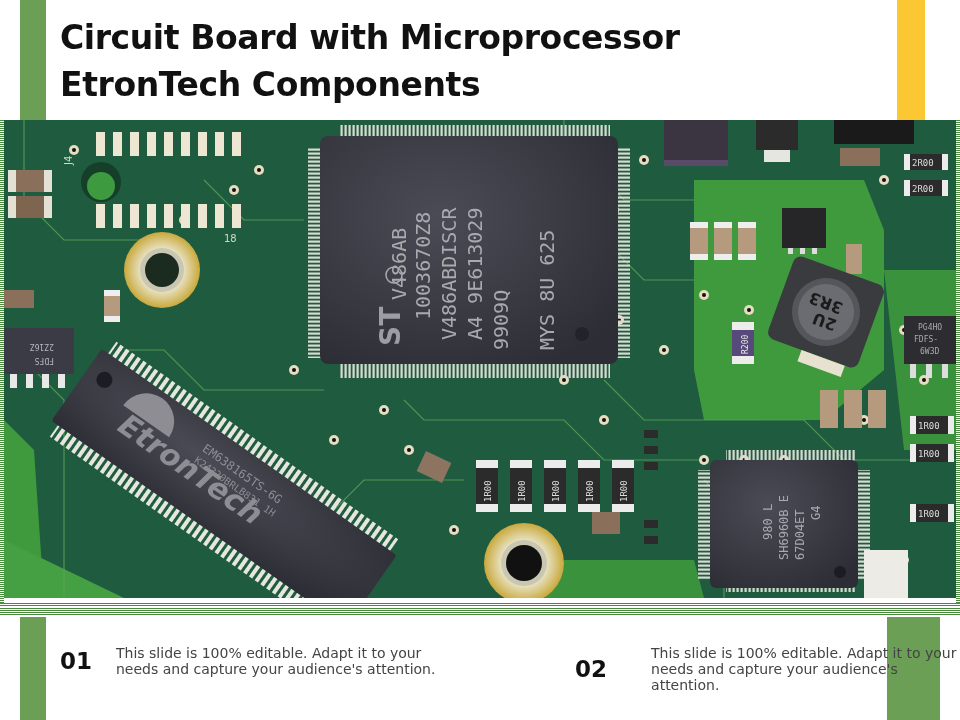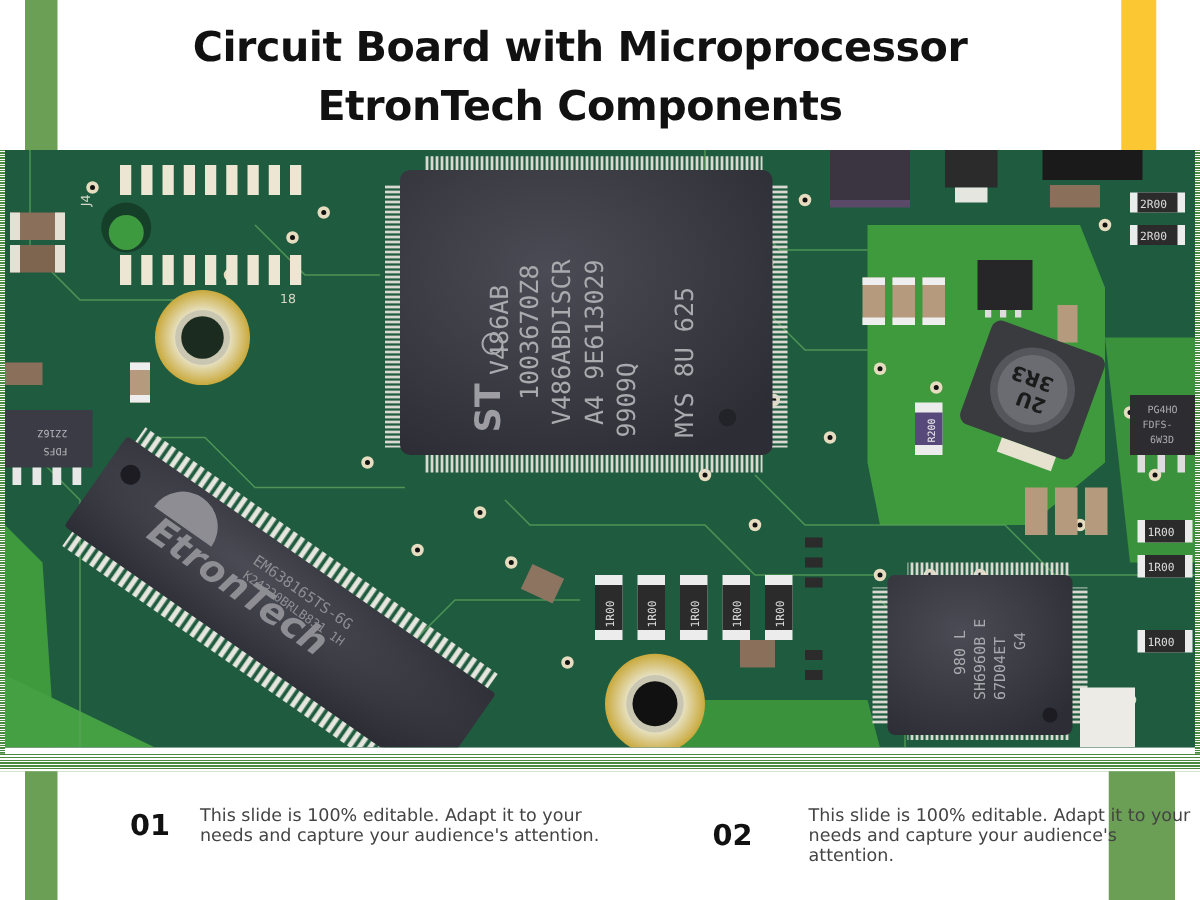--- a/index.html
+++ b/index.html
@@ -1,32 +1,32 @@
 <!DOCTYPE html>
 <html><head>
 <meta charset="utf-8">
 <style>
   html, body { margin:0; padding:0; }
   body { width:960px; height:720px; position:relative; overflow:hidden; background:#ffffff; font-family:"DejaVu Sans", sans-serif; }
   .bar-left-top { position:absolute; left:20px; top:0; width:26px; height:120px; background:#6a9f55; }
   .bar-right-top { position:absolute; left:897px; top:0; width:28px; height:120px; background:#fbc732; }
-  .title { position:absolute; left:44px; top:14px; width:840px; text-align:center; font-family:"DejaVu Sans", sans-serif; font-weight:bold; font-size:33px; line-height:47px; color:#111111; letter-spacing:-0.4px; }
+  .title { position:absolute; left:60px; top:14px; width:840px; font-family:"DejaVu Sans", sans-serif; font-weight:bold; font-size:33px; line-height:47px; color:#111111; letter-spacing:-0.4px; }
   .photo { position:absolute; left:4px; top:120px; width:952px; height:478px; overflow:hidden; background:#1e5a3c; }
   .photo svg { display:block; }
   .stripe-left { position:absolute; left:0; top:120px; width:4px; height:484px; background:repeating-linear-gradient(to bottom,#4a8a3e 0 1px,#ffffff 1px 2px); }
   .stripe-right { position:absolute; left:956px; top:120px; width:4px; height:484px; background:repeating-linear-gradient(to bottom,#4a8a3e 0 1px,#ffffff 1px 2px); }
   .stripe-band { position:absolute; left:0; top:603px; width:960px; height:14px; background:repeating-linear-gradient(to bottom,#4a8a3e 0 1px,#ffffff 1px 2.3px); }
   .bar-left-bottom { position:absolute; left:20px; top:617px; width:26px; height:103px; background:#6a9f55; }
   .bar-right-bottom { position:absolute; left:887px; top:617px; width:53px; height:103px; background:#6a9f55; }
   .point { position:absolute; top:645px; display:flex; align-items:center; }
-  .point .num { font-family:"DejaVu Sans", sans-serif; font-weight:bold; font-size:23px; color:#111; width:56px;margin-left:44px; }
+  .point .num { font-family:"DejaVu Sans", sans-serif; font-weight:bold; font-size:23px; color:#111; width:56px; }
   .point .txt { font-family:"DejaVu Sans", sans-serif; font-size:14px; line-height:16px; color:#444; white-space:pre-line; }
   .p1 { left:60px; }
   .p1 .num { width:56px; }
-  .p2 { left:526px;gap:19px; }
+  .p2 { left:575px;gap:19px; }
   .p2 .num { width:59px; }
 </style>
 </head>
 <body>
 
 <div class="bar-left-top"></div>
 <div class="bar-right-top"></div>
 
 <div class="title">
   <div>Circuit Board with Microprocessor</div>

